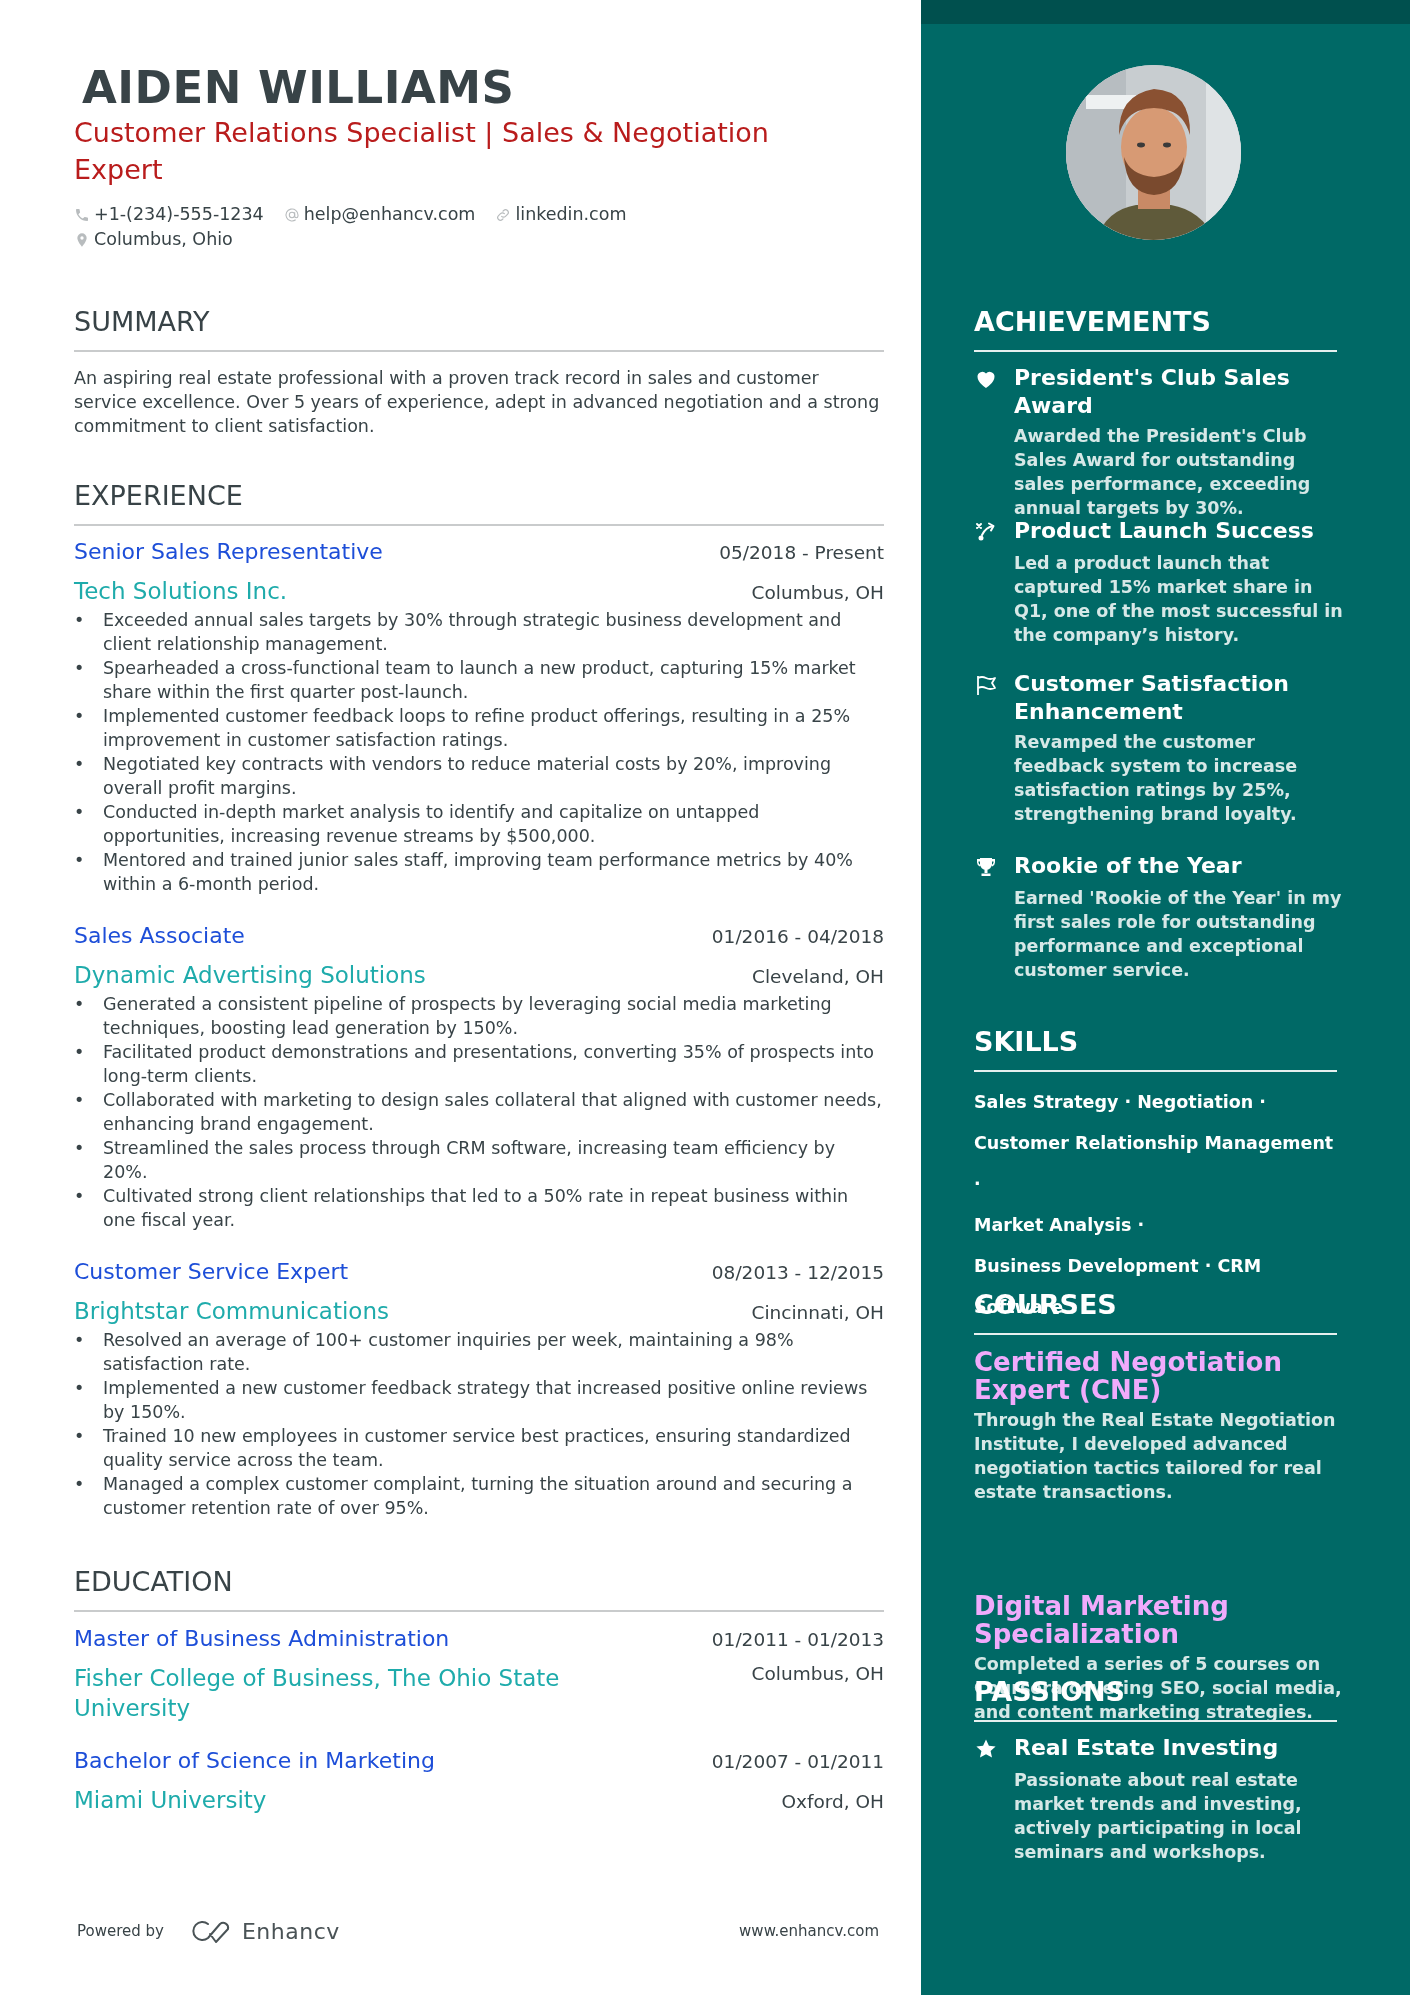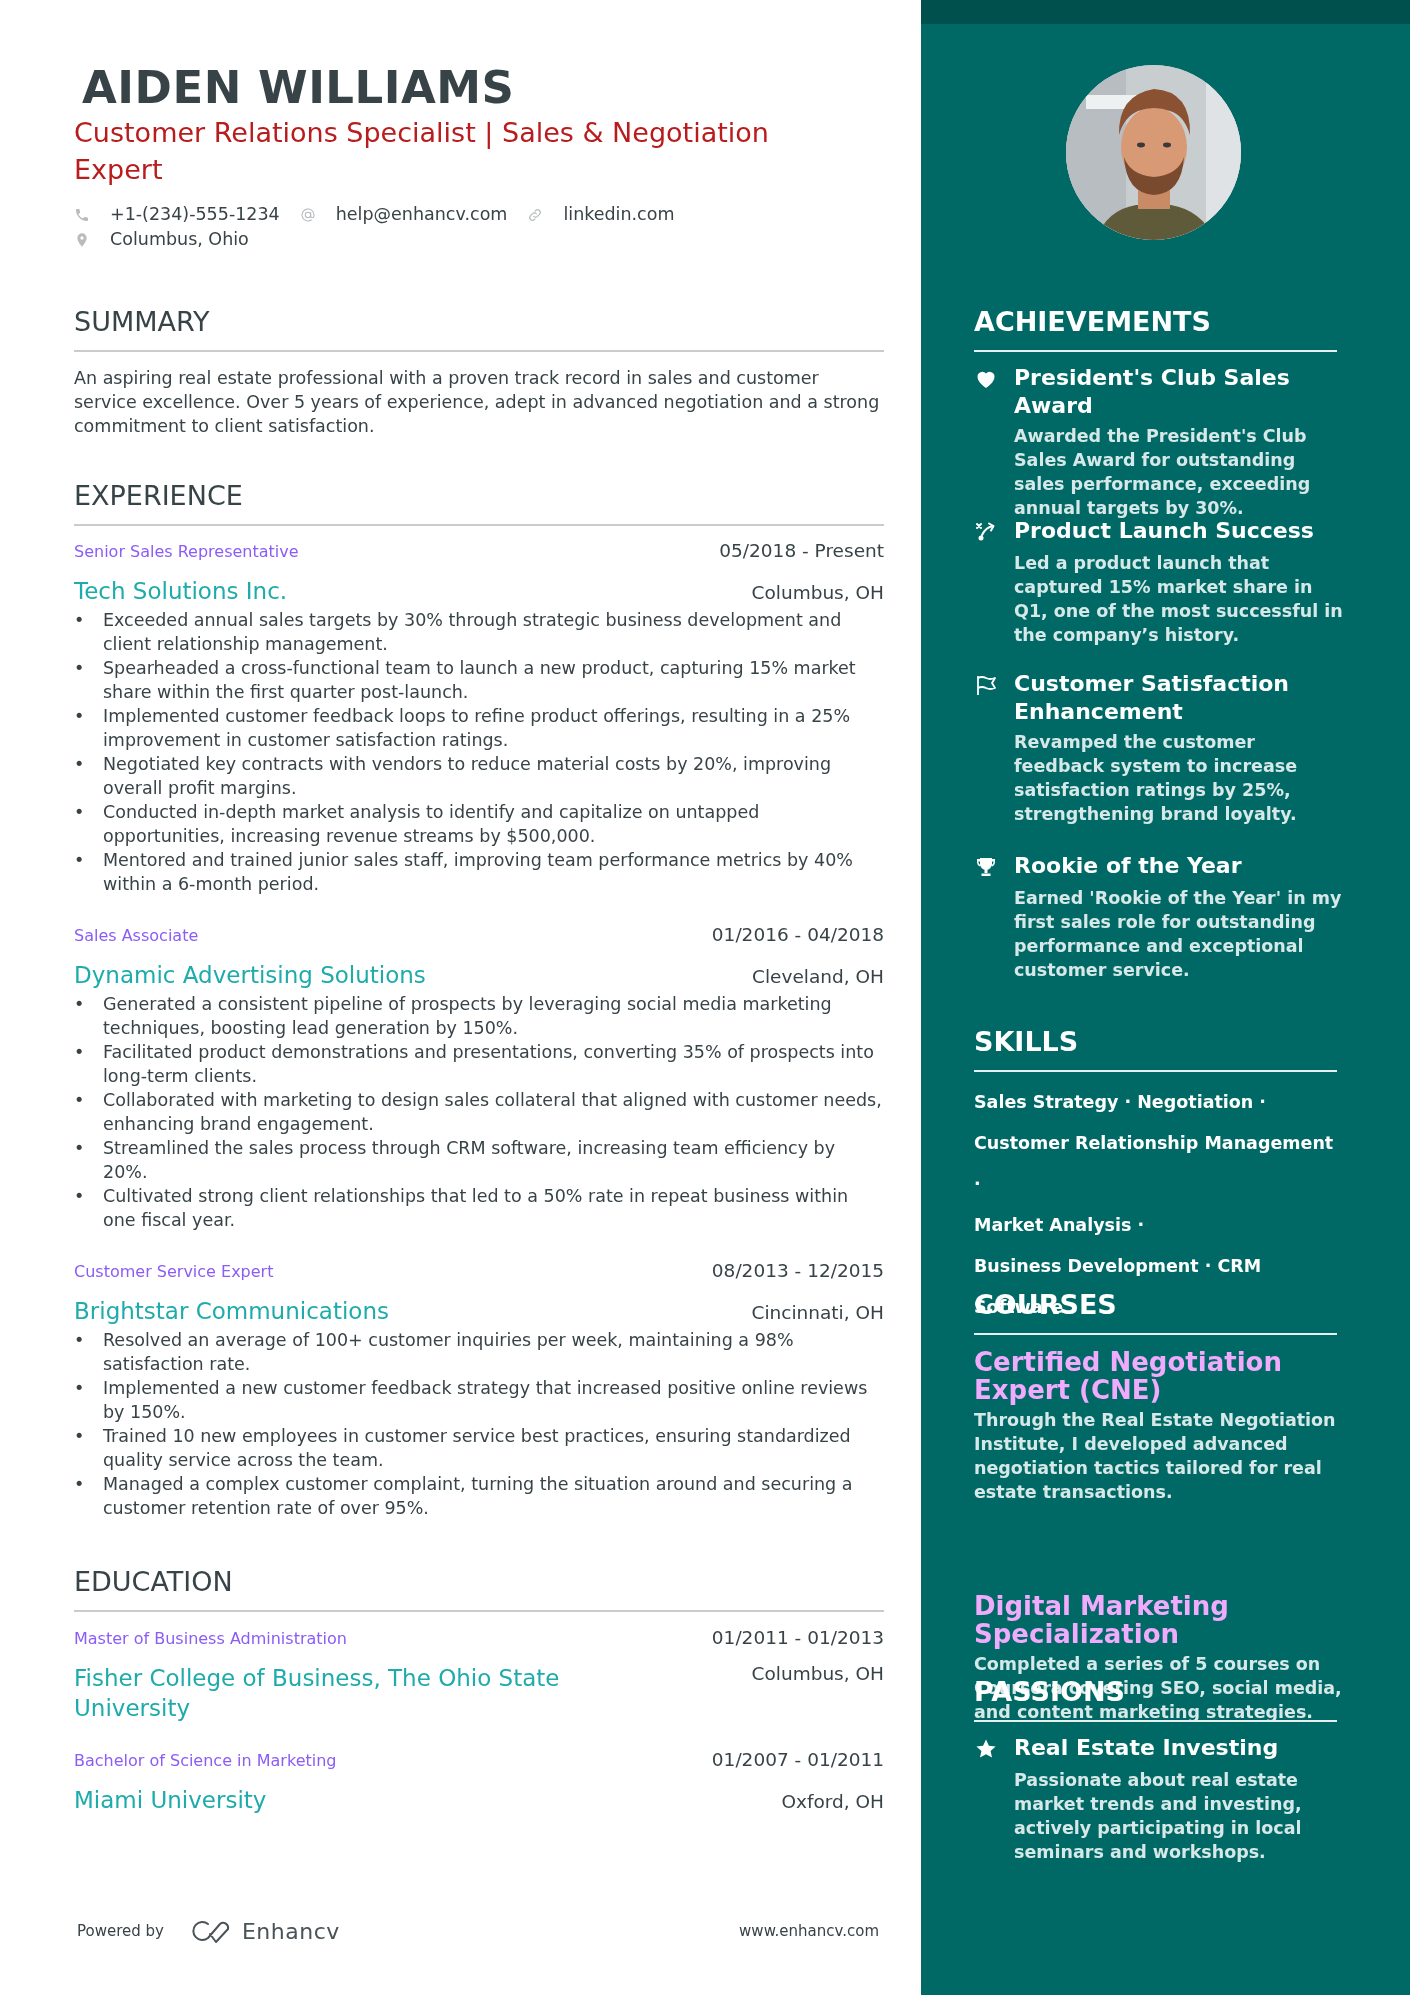--- a/index.html
+++ b/index.html
@@ -7,31 +7,31 @@
   body { position: relative; font-family: "DejaVu Sans", sans-serif; color: #384347; }
 
   .left { position: absolute; left: 74px; top: 0; width: 810px; height: 1995px; }
   .sidebar { position: absolute; left: 921px; top: 0; width: 489px; height: 1995px; background: #006966; font-weight: bold; }
   .sidebar-top { position: absolute; left: 0; top: 0; width: 489px; height: 24px; background: #00504e; }
 
   .name { position: absolute; top: 60px; left: 0; font-size: 45px; font-weight: bold; color: #384347; letter-spacing: 0.5px; line-height: 56px; margin-left: 8px; }
   .title { position: absolute; top: 114px; left: 0; width: 760px; font-size: 27px; color: #b91c1c; line-height: 37px; }
   .contacts { position: absolute; top: 202px; left: 0; width: 800px; font-size: 17.5px; line-height: 25px; color: #384347; }
   .contacts .row { display: flex; align-items: center; gap: 20px; }
-  .contact { display: inline-flex; align-items: center; gap: 20px; }
+  .contact { display: inline-flex; align-items: center; gap: 4px; }
   .contact svg { width: 16px; height: 16px; }
 
   .section-h { position: absolute; left: 0; width: 810px; font-size: 27px; color: #384347; line-height: 36px; text-transform: uppercase; }
   .section-h .rule { position: absolute; left: 0; top: 46px; width: 810px; height: 2px; background: #c9cbcc; }
 
   .summary { position: absolute; top: 366px; left: 0; width: 810px; font-size: 17.5px; line-height: 24px; color: #384347; }
 
   .job { position: absolute; left: 0; width: 810px; }
   .job-row { display: flex; justify-content: space-between; align-items: baseline; }
-  .job-title { font-size: 16px; color: #8b5cf6; line-height: 32px; }
+  .job-title { font-size: 22px; color: #1d4ed8; line-height: 32px; }
   .job-date { font-size: 18.5px; color: #384347; }
   .job-company { font-size: 23px; color: #1eabab; line-height: 30px; }
   .job-loc { font-size: 18.5px; color: #384347; }
   .bullets { list-style: none; margin-top: 2px; }
   .bullets li { position: relative; padding-left: 29px; font-size: 17.5px; line-height: 24px; color: #384347; }
   .bullets li::before { content: "\2022"; position: absolute; left: 0; top: 0; color: #384347; }
 
   .edu { position: absolute; left: 0; width: 810px; }
   .edu-school { font-size: 23px; color: #1eabab; line-height: 30px; max-width: 560px; }
 

